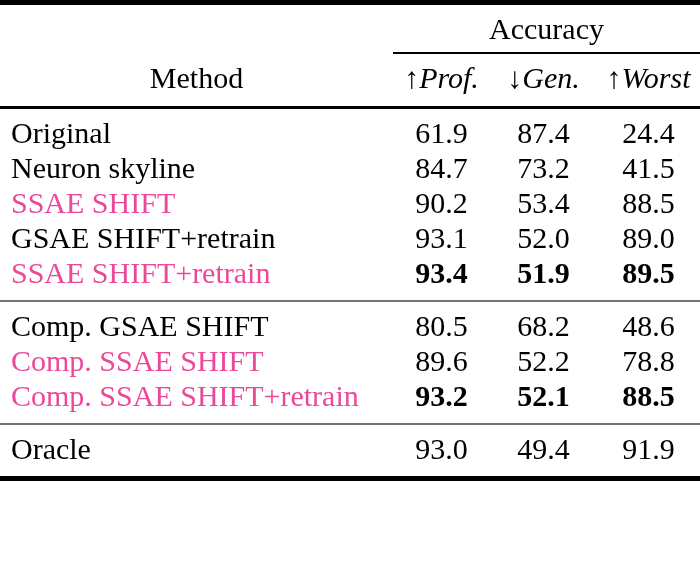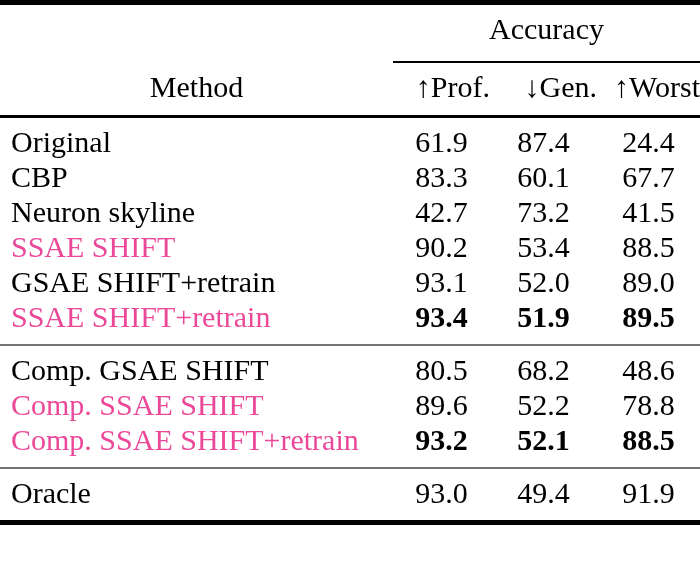--- a/index.html
+++ b/index.html
@@ -22,35 +22,35 @@
     font-size: 30px;
     color: #000;
   }
   col.c-method { width: 393px; }
   col.c-prof   { width: 97px; }
   col.c-gen    { width: 107px; }
   col.c-worst  { width: 103px; }
 
   .group-row td, .group-row th {
     line-height: 32px;
-    padding: 8px 0 16px 0;
+    padding: 8px 0 7px 0;
     font-weight: normal;
   }
   .accuracy-cell {
     text-align: center;
     border-bottom: 2px solid #000;
   }
   .colhead-row th {
     line-height: 32px;
     padding: 8px 0 12px 0;
     border-bottom: 3px solid #000;
     font-weight: normal;
   }
   .method-h { text-align: center; padding-left: 3px; }
-  .num-h    { text-align: right; white-space: nowrap; }
+  .num-h    { text-align: center; white-space: nowrap; font-style: italic; }
 
   tbody td {
     line-height: 35px;
     padding: 0;
     white-space: nowrap;
   }
   tbody td.method { text-align: left; padding-left: 11px; }
   tbody td.num    { text-align: center; }
   tbody tr:first-child td { padding-top: 6px; }
   tbody tr:last-child td  { padding-bottom: 10px; }
@@ -82,28 +82,22 @@
     </tr>
   </thead>
 <tbody>
       <tr>
         <td class="method">Original</td>
         <td class="num">61.9</td>
         <td class="num">87.4</td>
         <td class="num">24.4</td>
       </tr>
       <tr>
-        <td class="method">CBP</td>
-        <td class="num">83.3</td>
-        <td class="num">60.1</td>
-        <td class="num">67.7</td>
-      </tr>
-      <tr>
         <td class="method">Neuron skyline</td>
-        <td class="num">42.7</td>
+        <td class="num">84.7</td>
         <td class="num">73.2</td>
         <td class="num">41.5</td>
       </tr>
       <tr>
         <td class="method blue">SSAE SHIFT</td>
         <td class="num">90.2</td>
         <td class="num">53.4</td>
         <td class="num">88.5</td>
       </tr>
       <tr>

